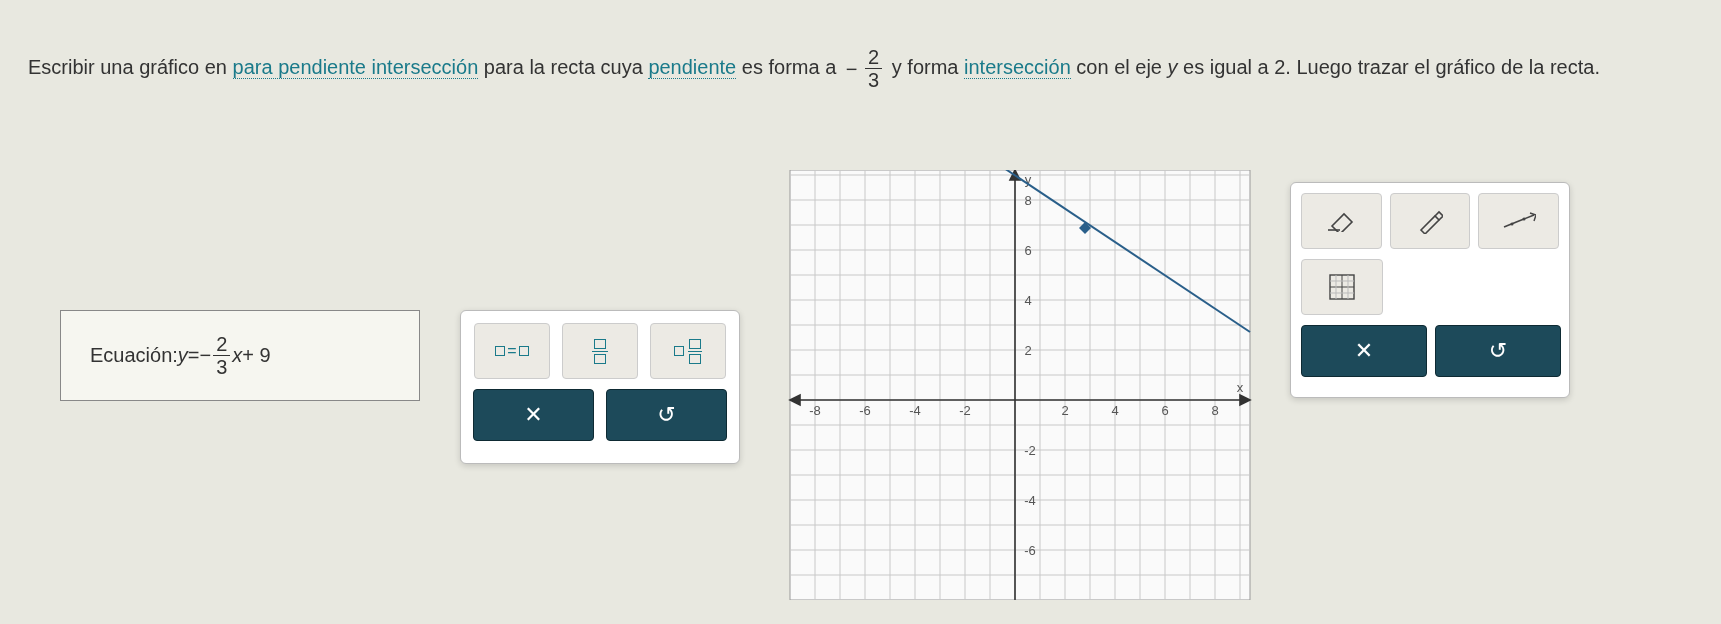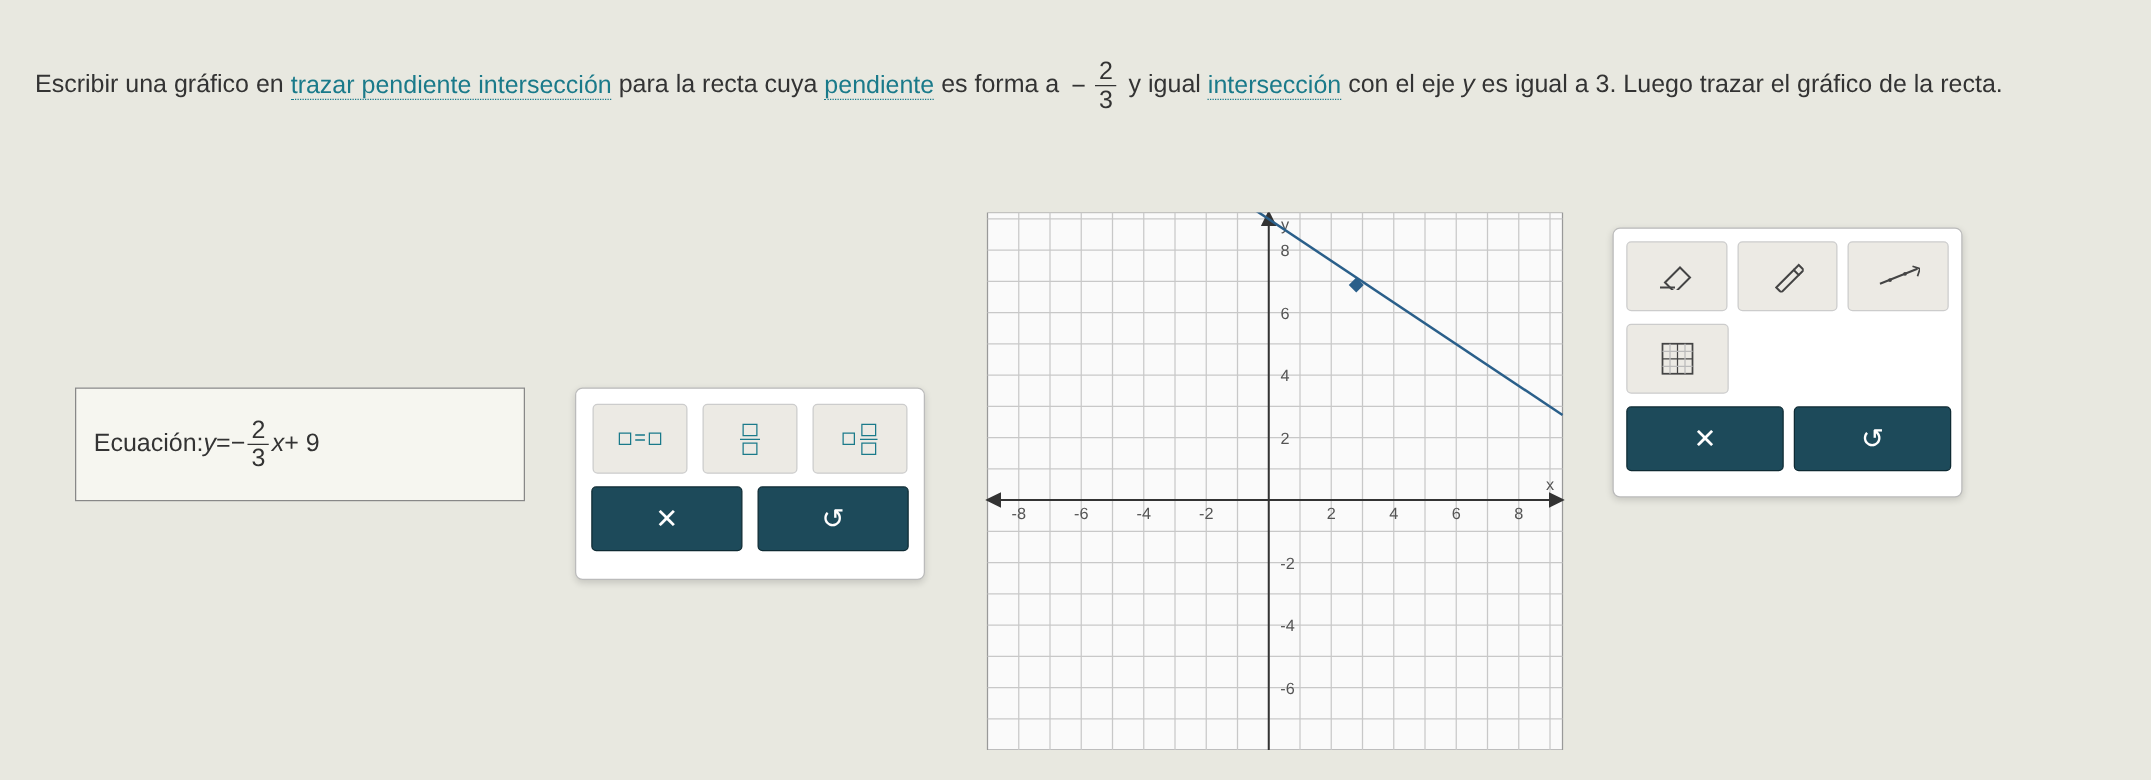--- a/index.html
+++ b/index.html
@@ -31,21 +31,21 @@
     position: absolute;
     left: 0; right: 0; top: 310px;
     display: flex;
     align-items: flex-start;
     gap: 40px;
     padding: 0 60px;
   }
   .answer-box {
     border: 1px solid #888;
     background: #f6f6f0;
-    padding: 22px 14px;
+    padding: 22px 29px;
     width: 360px;
     font-size: 20px;
     display: flex;
     align-items: center;
   }
   .italic { font-style: italic; }
   .keypad {
     background: #fff;
     border: 1px solid #bbb;
     border-radius: 6px;
@@ -115,36 +115,36 @@
     display:flex; align-items:center; justify-content:center;
     cursor:pointer;
   }
   .tools .btn-dark { width: 126px; flex: 0 0 126px; }
 </style>
 </head>
 <body>
 
 <div class="question">
   <span>Escribir una gráfico en </span>
-  <span class="link">trazar pendiente intersección</span>
+  <span class="link">para pendiente intersección</span>
   <span> para la recta cuya </span>
   <span class="link">pendiente</span>
   <span> es forma a </span>
   <span class="frac">
     <span style="display:inline-block;vertical-align:middle;margin-right:2px;">−</span>
     <span style="display:inline-block;vertical-align:middle;">
       <span class="num">2</span>
       <span class="den">3</span>
     </span>
   </span>
-  <span> y igual </span>
+  <span> y forma </span>
   <span class="link">intersección</span>
   <span> con el eje </span>
   <span class="italic">y</span>
-  <span> es igual a 3. Luego trazar el gráfico de la recta.</span>
+  <span> es igual a 2. Luego trazar el gráfico de la recta.</span>
 </div>
 
 <div class="work-area">
   <div class="answer-box">
     <span>Ecuación: </span>
     <span class="italic">y</span>
     <span> = </span>
     <span>−</span>
     <span class="frac" style="margin:0 2px;">
       <span class="num">2</span>

